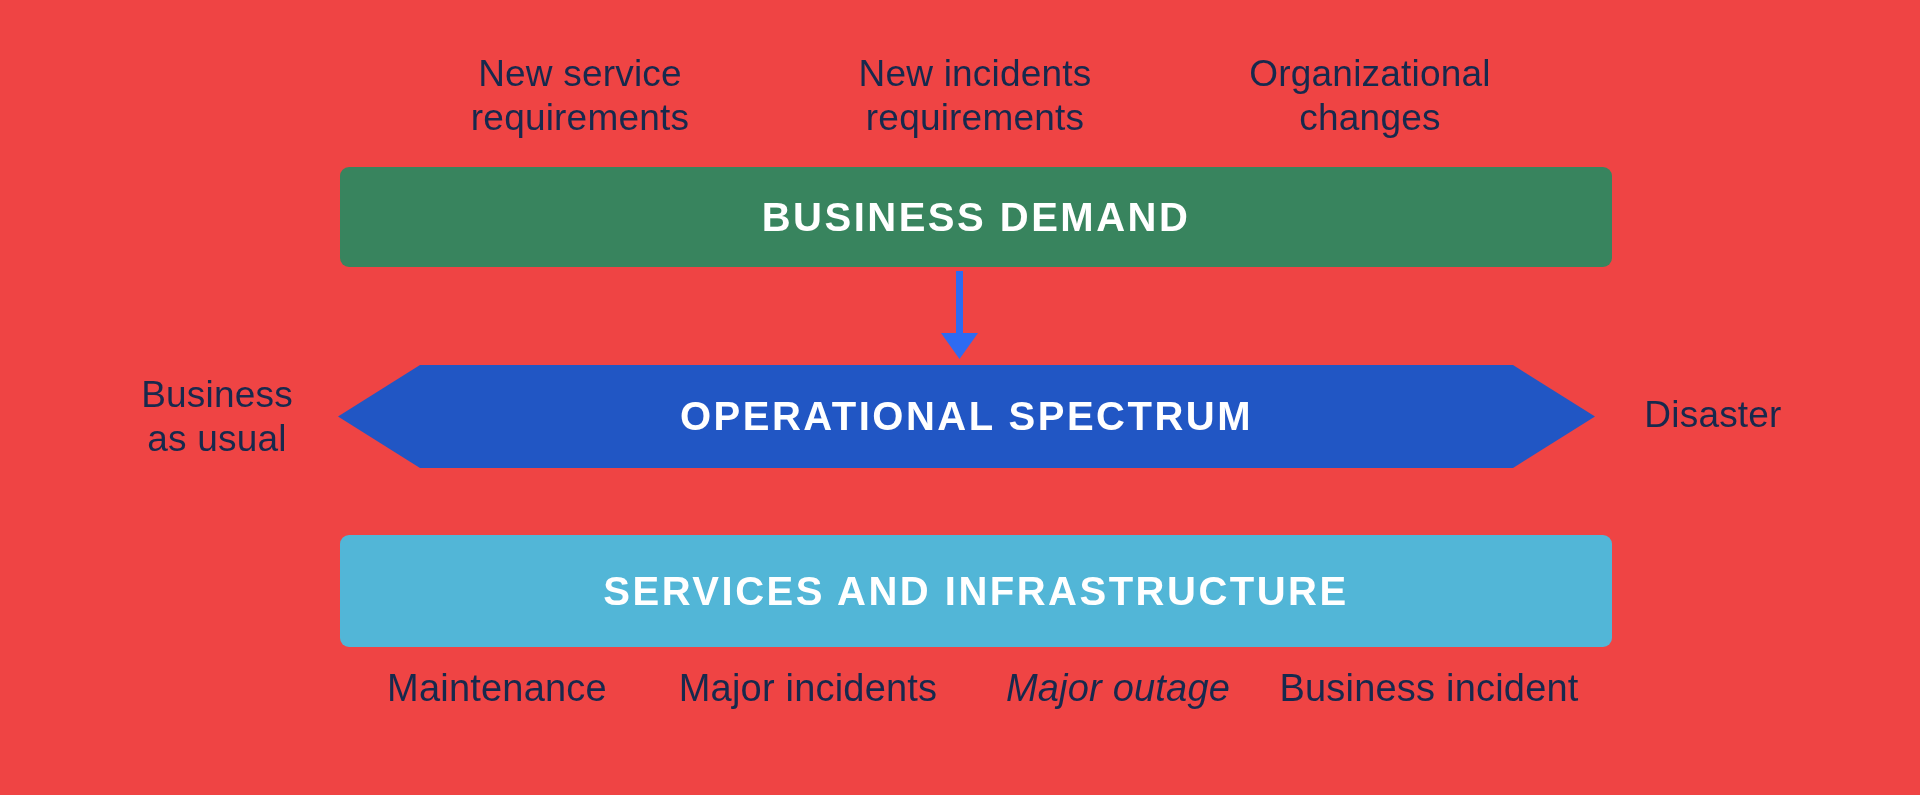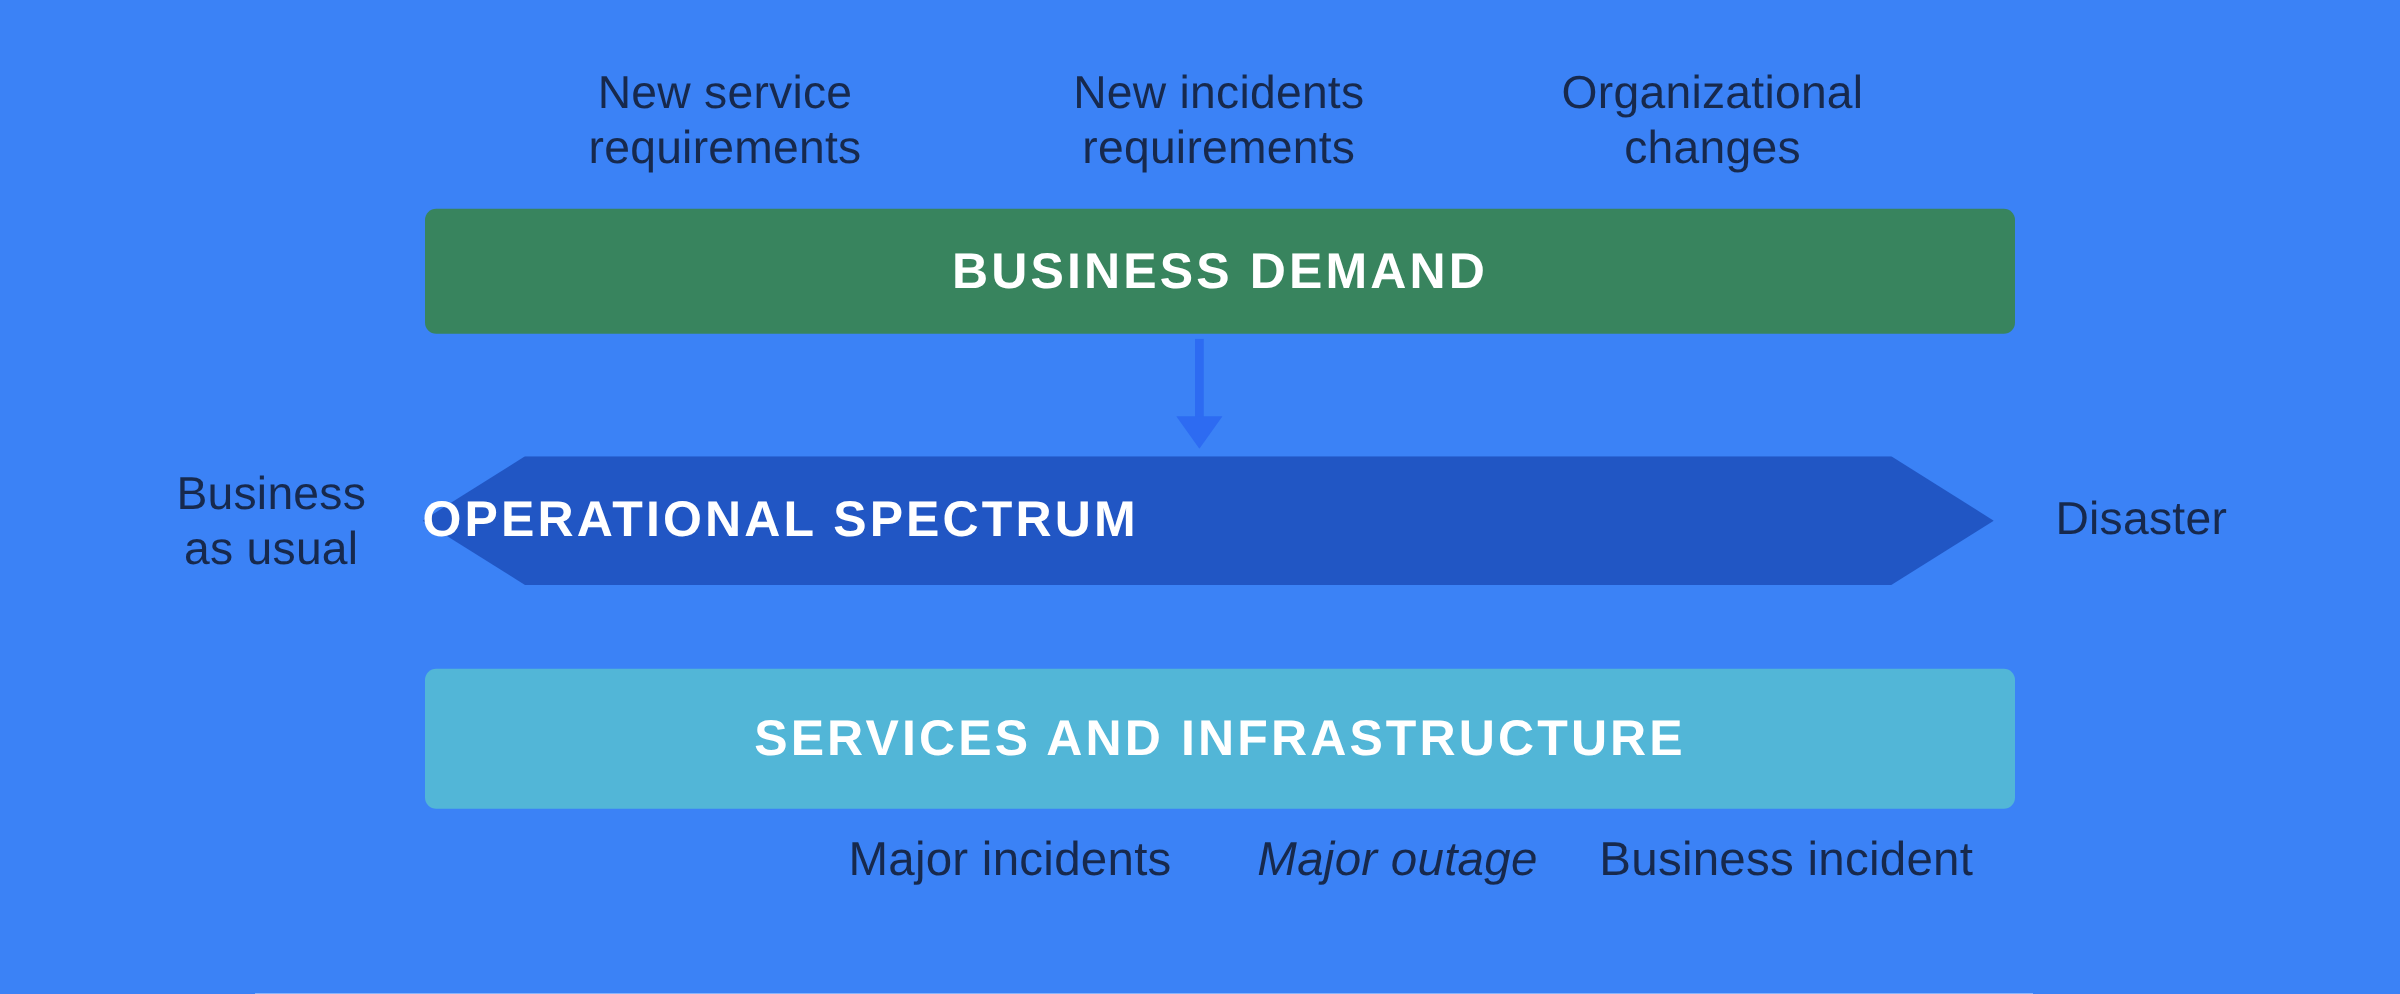--- a/index.html
+++ b/index.html
@@ -5,21 +5,21 @@
   html, body {
     margin: 0;
     padding: 0;
     background: #ffffff;
     font-family: "Liberation Sans", sans-serif;
   }
   .canvas {
     position: relative;
     width: 1920px;
     height: 795px;
-    background: #3b82f6;
+    background: #ef4444;
     overflow: hidden;
   }
   .navy-label {
     position: absolute;
     color: #17294D;
     font-size: 37px;
     line-height: 44px;
     text-align: center;
     white-space: pre-line;
     letter-spacing: 0.2px;
@@ -66,20 +66,21 @@
     height: 103px;
   }
   .spectrum-text-overlay {
     position: absolute;
     left: 338px;
     top: 365px;
     width: 1257px;
     height: 103px;
     display: flex;
     align-items: center;
+    justify-content: center;
     pointer-events: none;
   }
   .top-label { top: 52px; width: 420px; }
   .top-label-1 { left: 370px; }
   .top-label-2 { left: 765px; }
   .top-label-3 { left: 1160px; }
   .side-label-left  { left: 67px;  top: 373px; width: 300px; }
   .side-label-right { left: 1563px; top: 393px; width: 300px; }
   .bottom-label {
     top: 666px;
@@ -121,17 +122,18 @@
   </div>
 
   <div class="navy-label side-label-left">Business
 as usual</div>
   <div class="navy-label side-label-right">Disaster</div>
 
   <div class="bar bar-teal">
     <span class="bar-title">SERVICES AND INFRASTRUCTURE</span>
   </div>
 
+  <div class="navy-label bottom-label bottom-label-1">Maintenance</div>
   <div class="navy-label bottom-label bottom-label-2">Major incidents</div>
   <div class="navy-label bottom-label bottom-label-3">Major outage</div>
   <div class="navy-label bottom-label bottom-label-4">Business incident</div>
 
 </div>
 
 </body></html>

